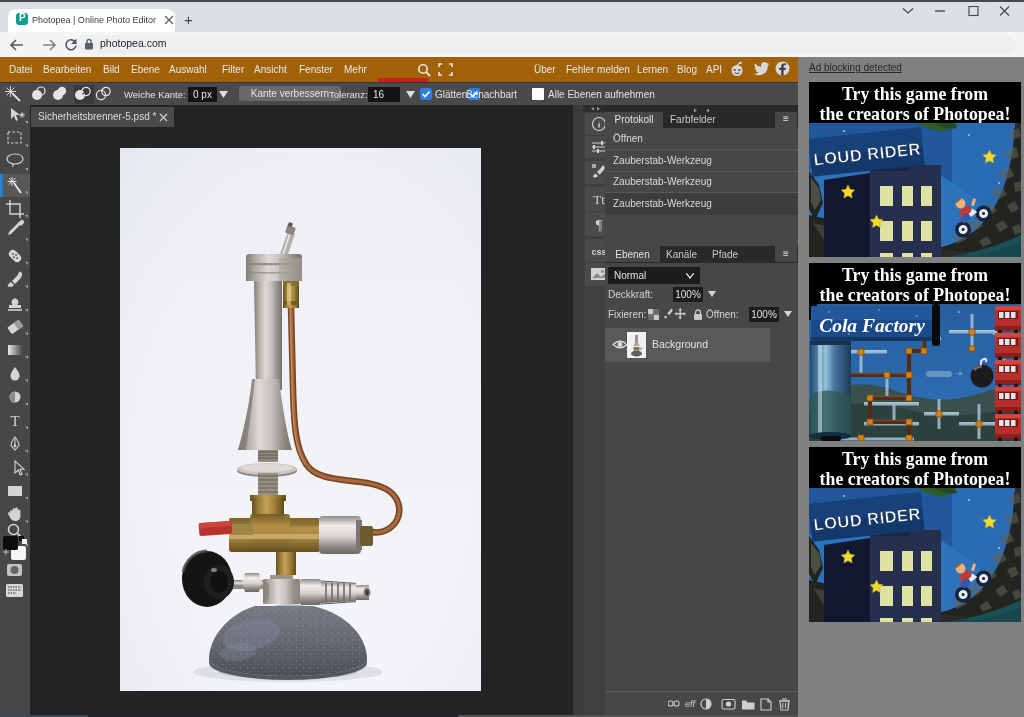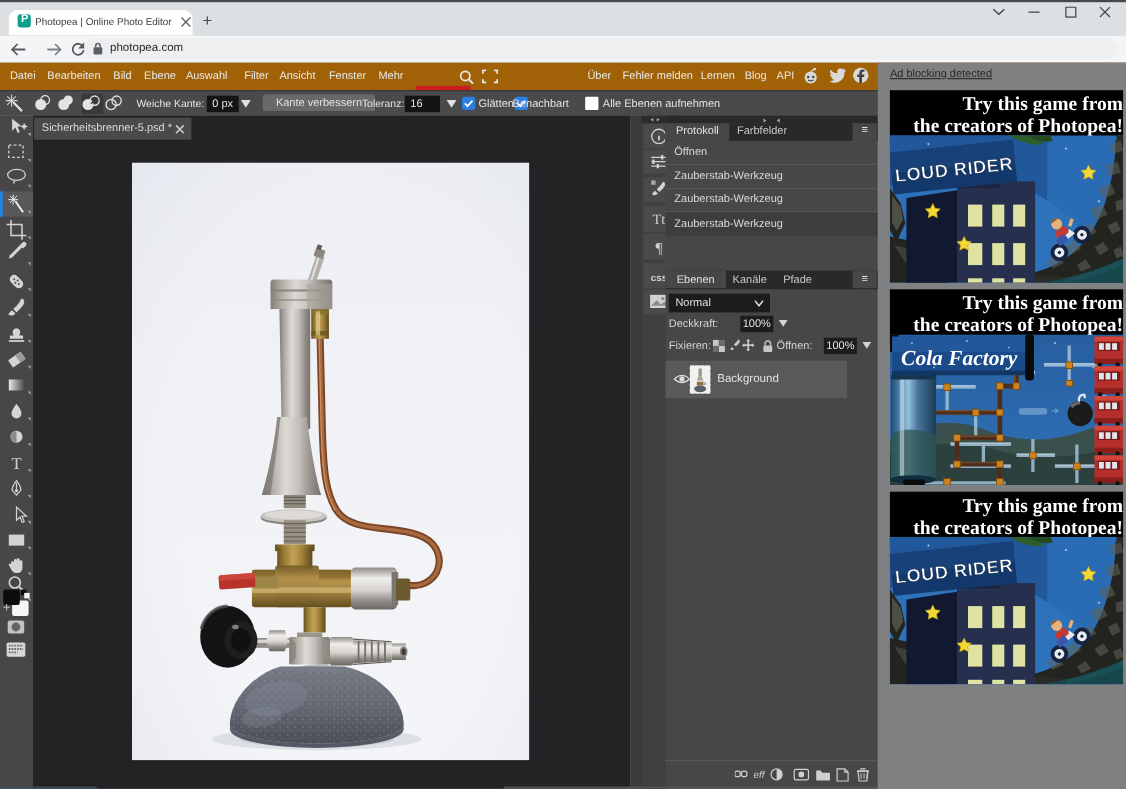--- a/index.html
+++ b/index.html
@@ -28,21 +28,21 @@
 .cb svg{position:absolute;left:0;top:0;}
 .cbw{position:absolute;top:5px;width:12px;height:12px;background:#fff;border-radius:1px;}
 
 #toolbar{left:0;top:105px;width:30px;height:612px;background:#474749;}
 #canvas{left:30px;top:105px;width:543px;height:612px;background:#232325;}
 #doctab{left:1px;top:2px;width:143px;height:20px;background:#4a4a4c;color:#dcdcdc;font-size:10px;}
 #iconstrip{left:573px;top:105px;width:32px;height:628px;background:#3b3b3d;padding-left:10px;}
 #panels{left:605px;top:105px;width:193px;height:612px;background:#474749;}
 
 #adcol{left:798px;top:57px;width:226px;height:660px;background:#7f8082;}
-.adbanner{position:absolute;left:11px;width:212px;height:51px;background:#000;color:#fff;text-align:right;font-family:"Liberation Serif",serif;font-weight:bold;font-size:17.8px;line-height:20px;padding-top:2px;}
+.adbanner{position:absolute;left:11px;width:212px;height:51px;background:#000;color:#fff;text-align:center;font-family:"Liberation Serif",serif;font-weight:bold;font-size:17.8px;line-height:20px;padding-top:2px;}
 .adimg{position:absolute;left:11px;width:212px;}
 #adlink{position:absolute;left:11px;top:5px;font-size:10px;color:#2b2623;text-decoration:underline;}
 .ptab{position:absolute;background:#29292b;color:#c9c9c9;font-size:10px;}
 .ptab .act{position:absolute;top:0;height:16px;background:#474749;color:#e3e3e3;text-align:center;}
 .hrow{position:absolute;left:0;width:193px;height:22px;color:#d9d9d9;font-size:10px;border-bottom:1px solid #57575a;}
 .hrow span{position:absolute;left:8px;top:5px;}
 </style></head>
 <body>
 <div id="stage">
 

